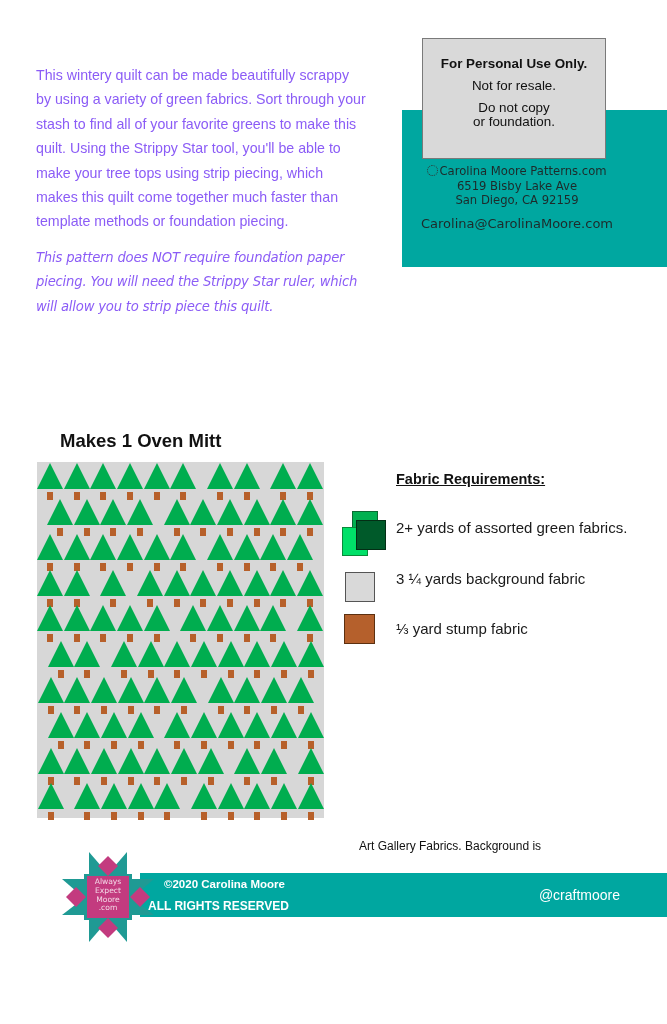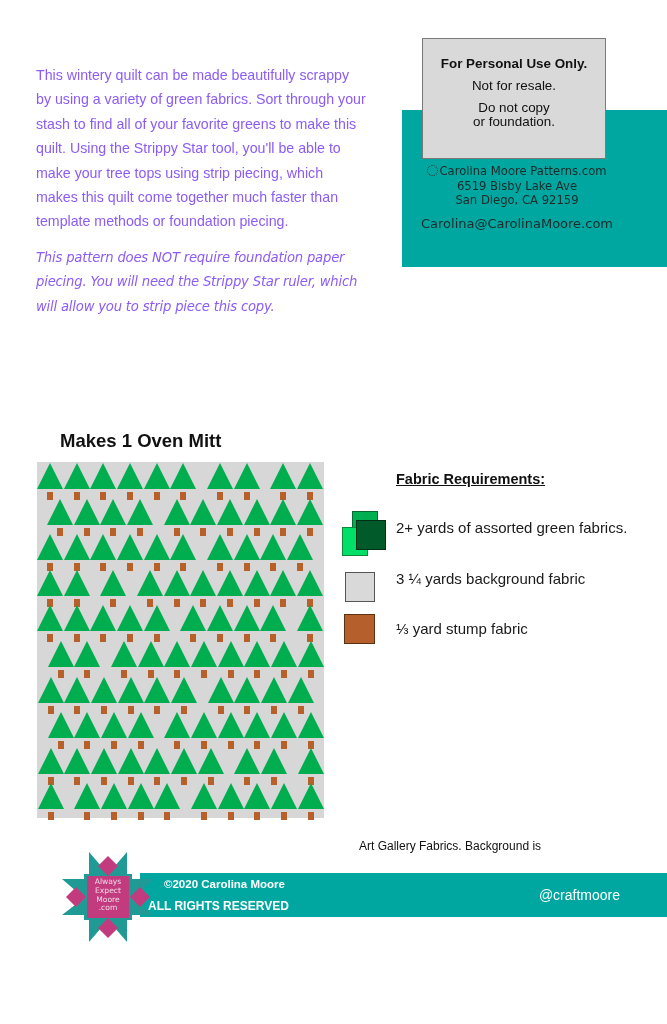--- a/index.html
+++ b/index.html
@@ -82,21 +82,21 @@
     position: absolute; left: 27px; top: 26px; width: 38px; height: 38px;
     font-family: "DejaVu Sans", sans-serif; font-size: 7.6px; line-height: 8.8px; color: #f3d8e6;
     text-align: center;
   }
 </style>
 </head>
 <body>
 
 <div class="intro">
   <p>This wintery quilt can be made beautifully scrappy by using a variety of green fabrics. Sort through your stash to find all of your favorite greens to make this quilt. Using the Strippy Star tool, you'll be able to make your tree tops using strip piecing, which makes this quilt come together much faster than template methods or foundation piecing.</p>
-  <p class="italic">This pattern does NOT require foundation paper piecing. You will need the Strippy Star ruler, which will allow you to strip piece this copy.</p>
+  <p class="italic">This pattern does NOT require foundation paper piecing. You will need the Strippy Star ruler, which will allow you to strip piece this quilt.</p>
 </div>
 
 <div class="teal-box"></div>
 <div class="contact">
   <div><span class="brand-icon"></span><span>Carolina Moore Patterns.com</span></div>
   <div>6519 Bisby Lake Ave</div>
   <div>San Diego, CA 92159</div>
   <div class="email">Carolina@CarolinaMoore.com</div>
 </div>
 

